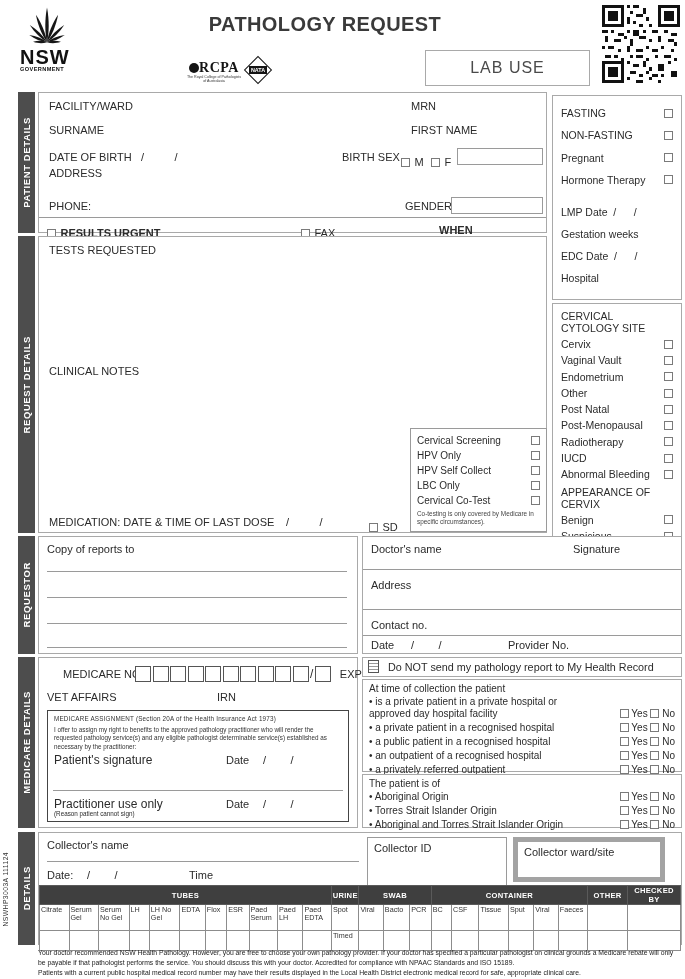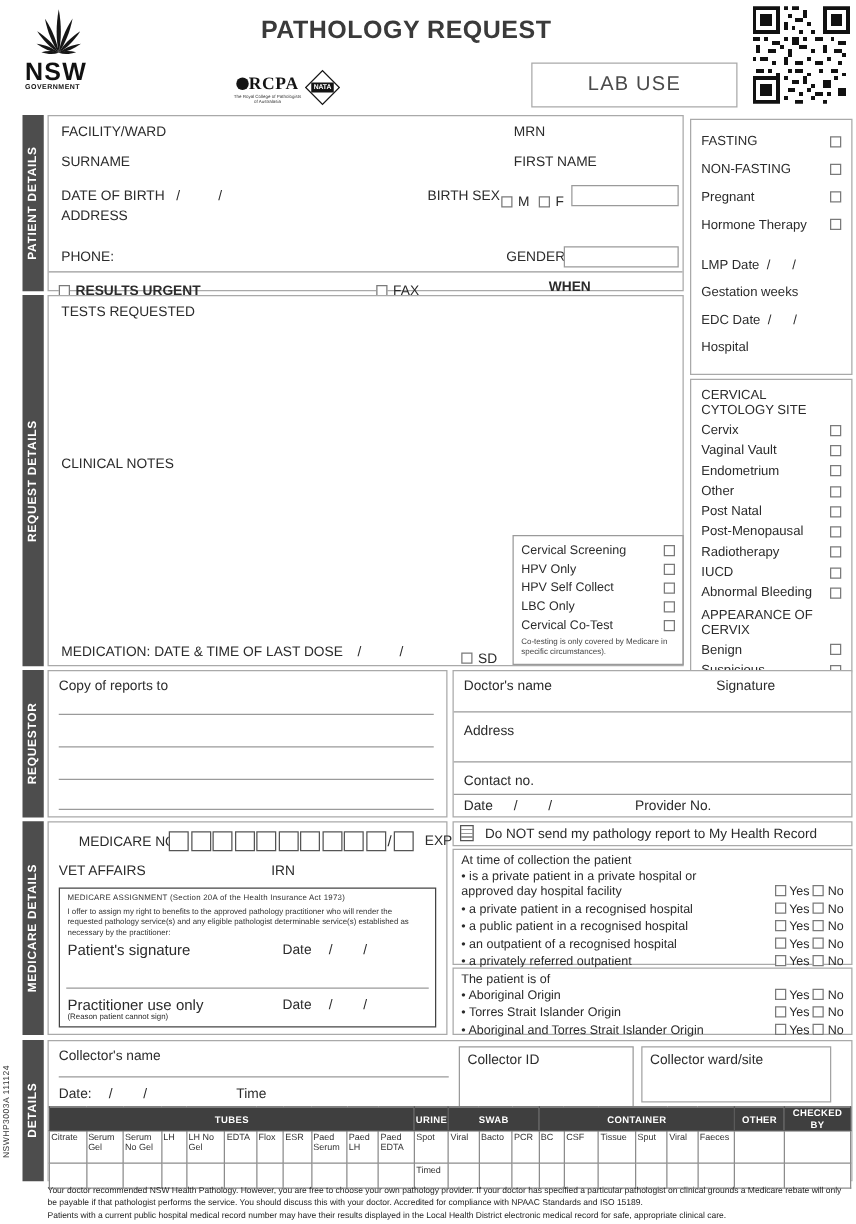--- a/index.html
+++ b/index.html
@@ -414,21 +414,21 @@
   <div class="box" style="left:38px;top:832px;width:644px;height:113px">
     <span class="lbl" style="left:8px;top:6px">Collector's name</span>
     <div class="line" style="left:8px;width:312px;top:28px"></div>
     <span class="lbl" style="left:8px;top:36px">Date:</span>
     <span class="lbl pre" style="left:48px;top:36px">/        /</span>
     <span class="lbl" style="left:150px;top:36px">Time</span>
 
     <div class="abs" style="left:328px;top:4px;width:140px;height:49px;border:1px solid #9a9a9a">
       <span class="lbl" style="left:6px;top:4px">Collector ID</span>
     </div>
-    <div class="abs" style="left:474px;top:4px;width:152px;height:45px;border:1px solid #a3a3a3">
+    <div class="abs" style="left:474px;top:4px;width:152px;height:45px;border:5px solid #a3a3a3">
       <span class="lbl" style="left:6px;top:4px">Collector ward/site</span>
     </div>
 
     <table class="collect" style="left:0;top:52px;width:642px">
       <colgroup>
         <col style="width:29px">
           <col style="width:29px">
           <col style="width:30px">
           <col style="width:20px">
           <col style="width:30px">

